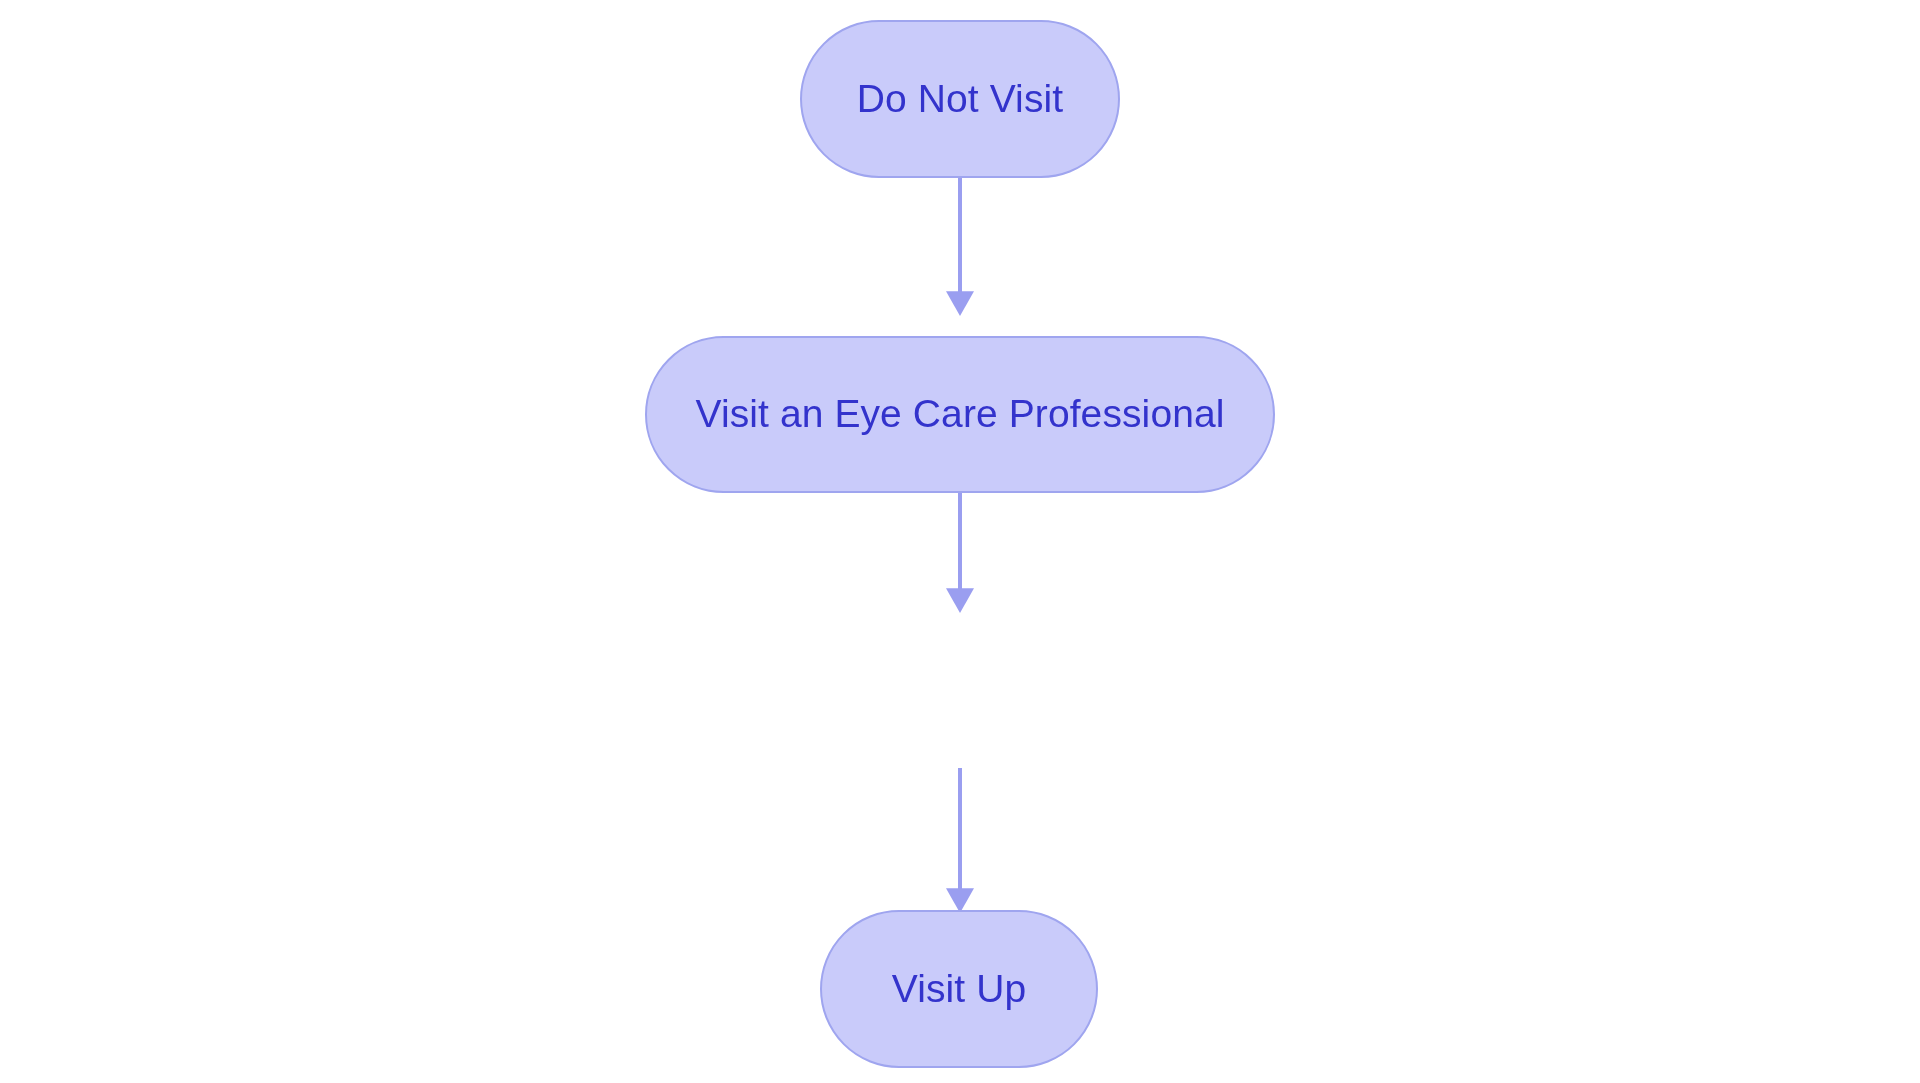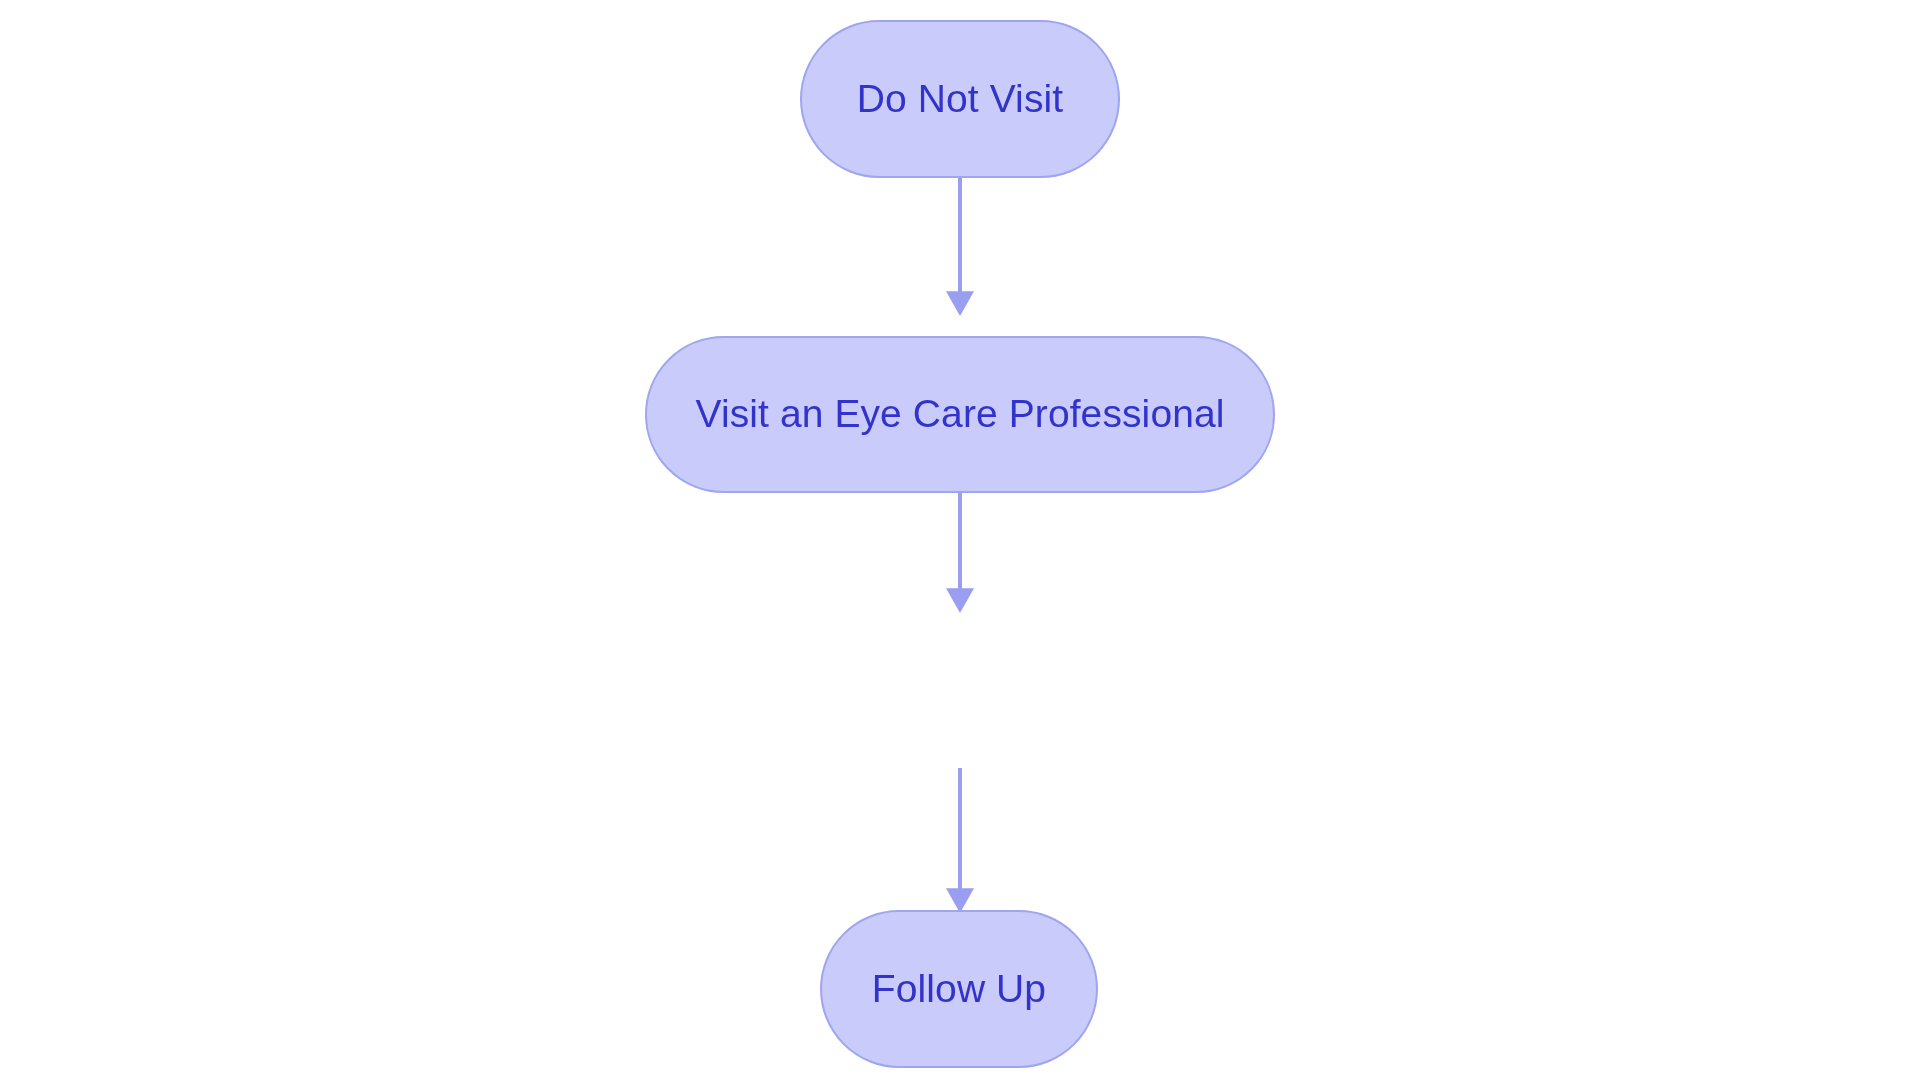--- a/index.html
+++ b/index.html
@@ -88,16 +88,16 @@
   <div class="flow-node" id="node-do-not-wait">
     <span class="node-label">Do Not Visit</span>
   </div>
 
   <div class="flow-node" id="node-visit-eye-care-professional">
     <span class="node-label">Visit an Eye Care Professional</span>
   </div>
 
 
   <div class="flow-node" id="node-follow-up">
-    <span class="node-label">Follow Up</span>
+    <span class="node-label">Visit Up</span>
   </div>
 
 </div>
 
 </body></html>

